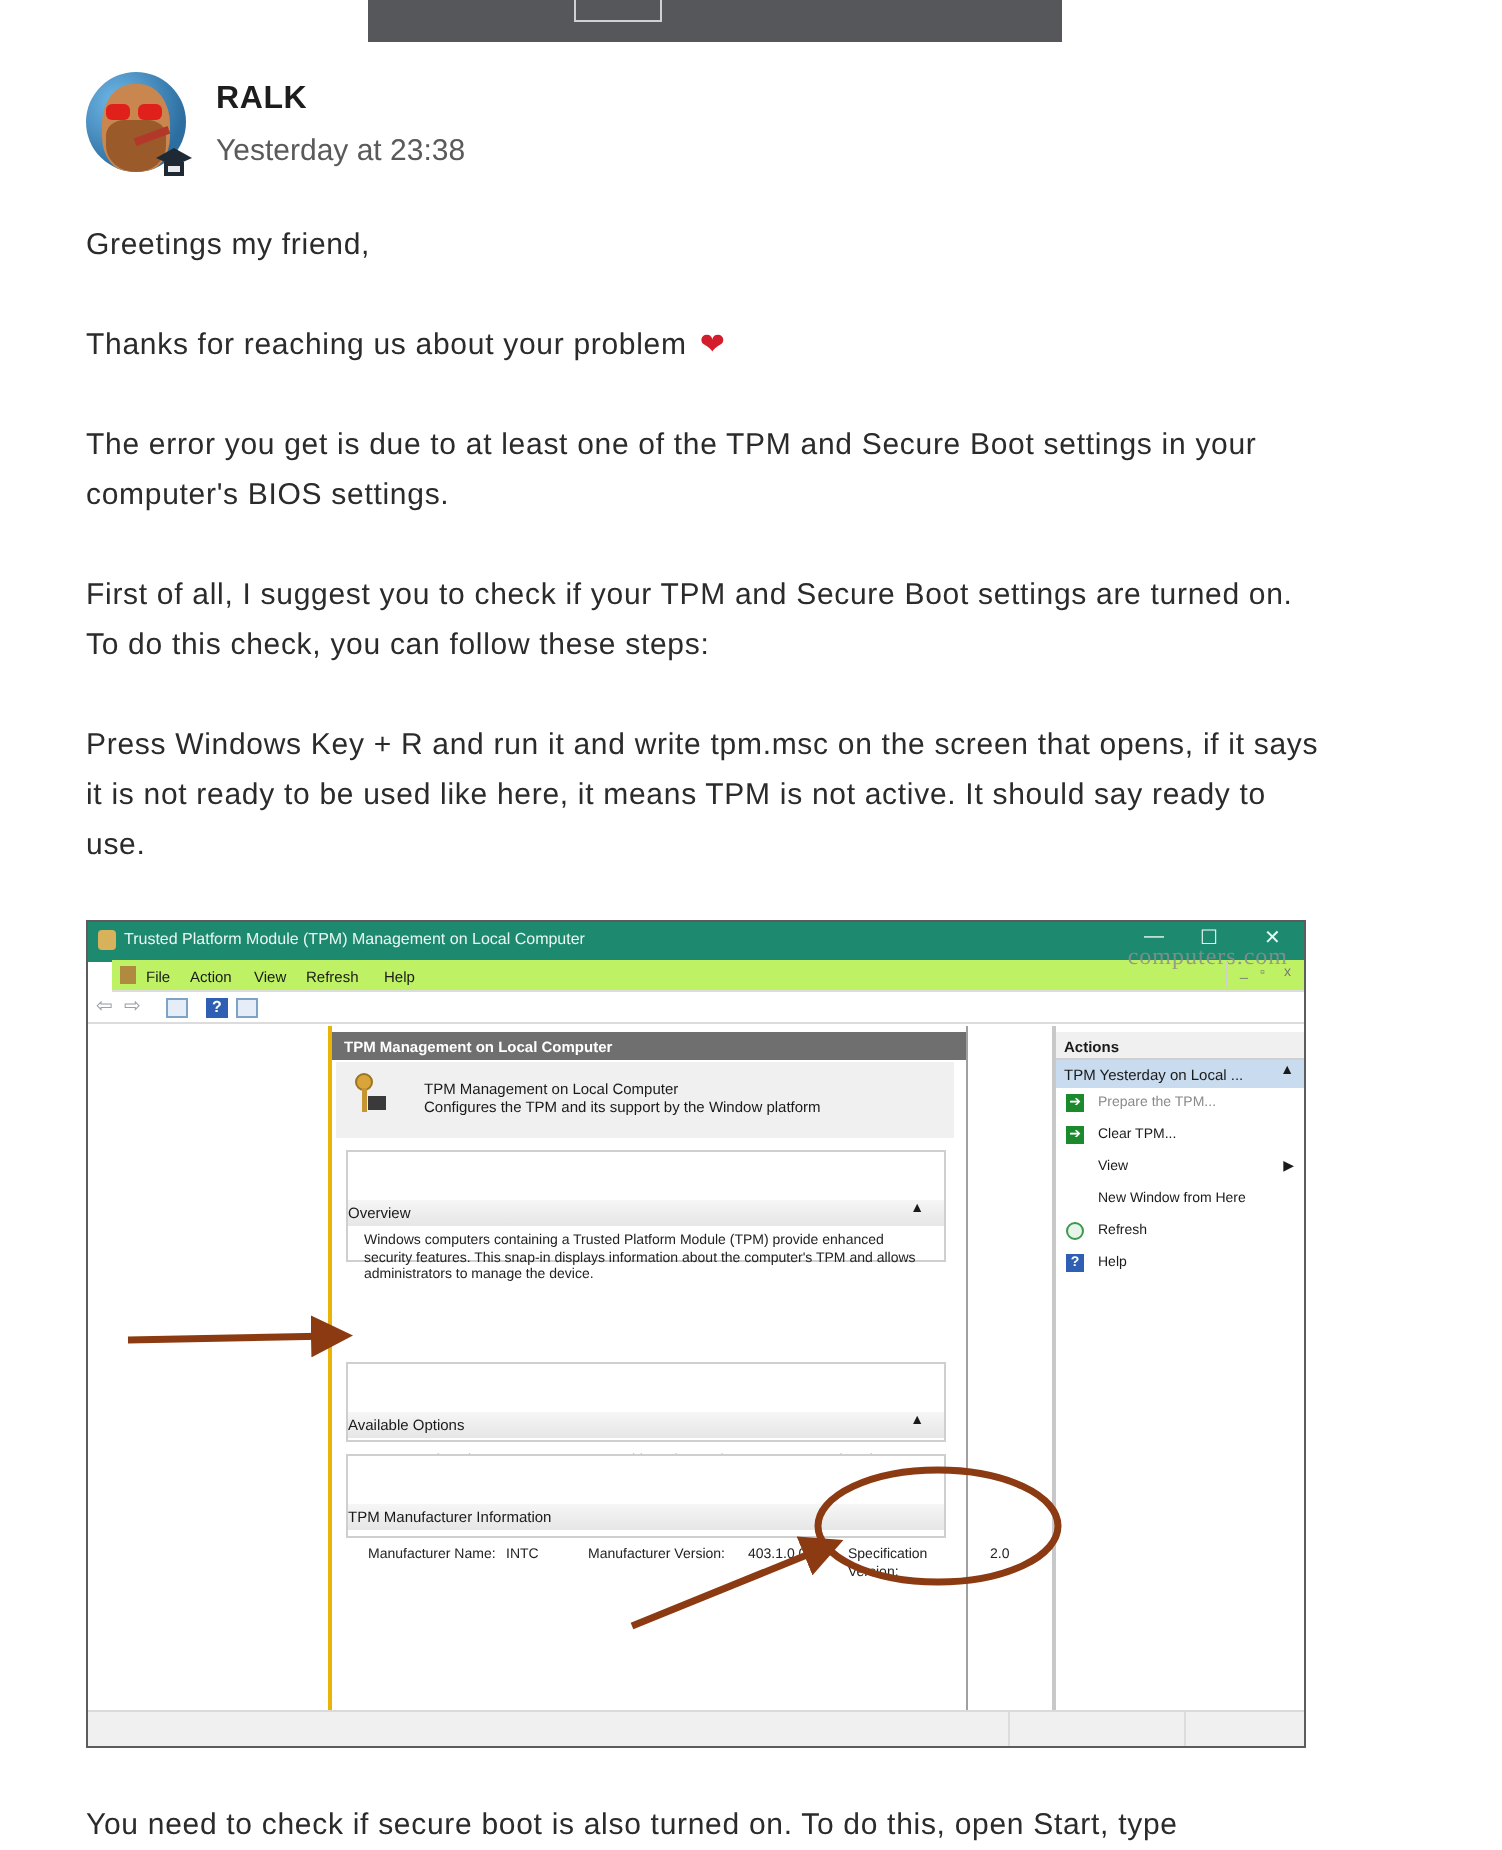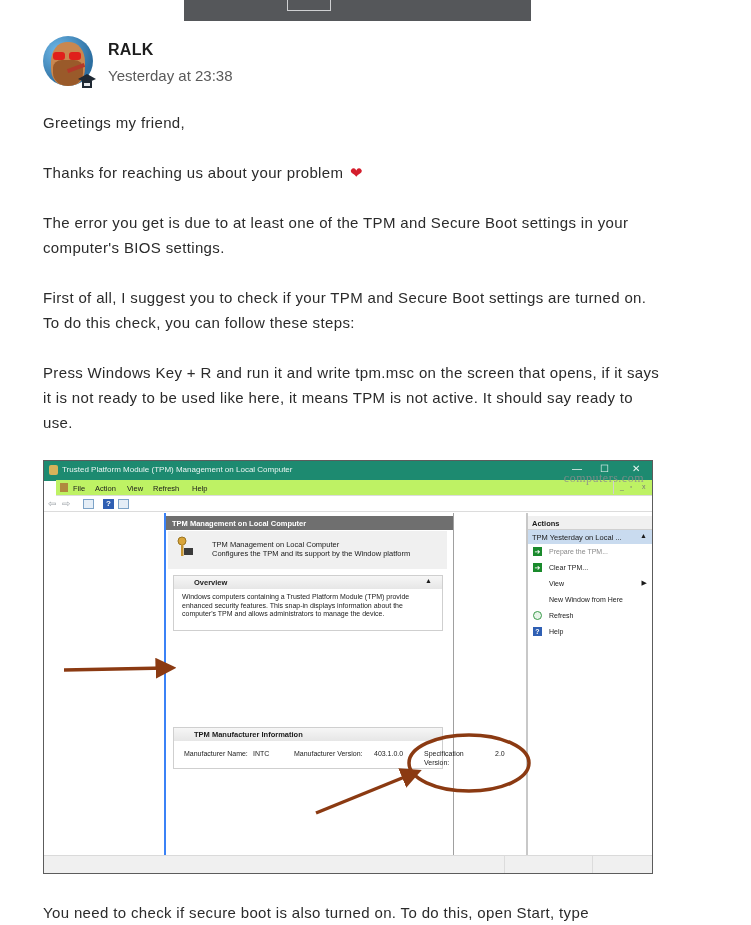--- a/index.html
+++ b/index.html
@@ -44,29 +44,29 @@
   .shot .tb.box { border: 1px solid #7da3c7; background: #e5eef7; }
   .shot .tb.help { background: #2f5fb3; color: #fff; font-size: 8px; line-height: 10px; text-align: center; font-weight: bold; }
 
   .shot .tree { position: absolute; left: 0; top: 52px; width: 118px; bottom: 18px; background: #fff; border-right: 1px solid #a0a0a0; }
   .shot .tree .node { position: absolute; left: 3px; top: 5px; white-space: nowrap; font-size: 7.5px; color: #1a1a1a; }
   .shot .tree .node-icon { display: inline-block; width: 9px; height: 7px; background: #c49a4a; margin-right: 3px; vertical-align: -1px; border-radius: 1px; }
   .shot .hscroll { position: absolute; left: 2px; bottom: 2px; width: 114px; height: 10px; background: #f0f0f0; }
   .shot .hscroll .thumb { position: absolute; left: 10px; top: 1px; width: 74px; height: 8px; background: #cdcdcd; }
   .shot .hscroll .l, .shot .hscroll .r { position: absolute; top: 0; font-size: 7px; color: #777; }
 
-  .shot .center { position: absolute; left: 120px; top: 52px; width: 290px; bottom: 18px; background: #fff; border-left: 2px solid #3b82f6; border-right: 1px solid #a0a0a0; }
+  .shot .center { position: absolute; left: 120px; top: 52px; width: 320px; bottom: 18px; background: #fff; border-left: 2px solid #eab308; border-right: 1px solid #a0a0a0; }
   .shot .center .hdr { position: absolute; left: 0; top: 3px; right: 0; height: 14px; background: #6f6f6f; color: #fff; font-weight: bold; font-size: 7.5px; padding: 3px 6px; }
   .shot .intro { position: absolute; left: 2px; top: 18px; right: 6px; height: 38px; background: #f0f0f0; }
   .shot .intro .key-icon { position: absolute; left: 9px; top: 5px; width: 16px; height: 22px; }
   .shot .intro .l1 { position: absolute; left: 44px; top: 9px; font-size: 7.5px; }
   .shot .intro .l2 { position: absolute; left: 44px; top: 18px; font-size: 7.5px; }
 
   .shot .sec { position: absolute; left: 7px; right: 10px; border: 1px solid #cfcfcf; background: #fff; }
-  .shot .sec .sh { height: 13px; background: linear-gradient(#f6f6f6, #e6e6e6); font-weight: bold; font-size: 7.5px; padding: 2px 20px; position: relative; }
+  .shot .sec .sh { height: 13px; background: linear-gradient(#f6f6f6, #e6e6e6); font-weight: normal; font-size: 7.5px; padding: 2px 0; position: relative; margin-top: 24px; }
   .shot .sec .sh .caret { position: absolute; right: 10px; top: 1px; font-size: 7px; }
   .shot .sec .sb { padding: 4px 8px; font-size: 7px; line-height: 8.5px; color: #222; }
 
   .shot .actions { position: absolute; left: 482px; top: 52px; right: 0; bottom: 18px; background: #fff; border-left: 2px solid #c8c8c8; }
   .shot .actions .ah { height: 14px; margin-top: 3px; background: #f0f0f0; border-bottom: 1px solid #d0d0d0; font-weight: bold; font-size: 7.5px; padding: 3px 4px; }
   .shot .actions .asel { height: 14px; background: #c9dbef; font-size: 7.5px; padding: 3px 4px; position: relative; }
   .shot .actions .asel .caret { position: absolute; right: 5px; top: 2px; font-size: 7px; }
   .shot .actions .ai { position: relative; height: 16px; font-size: 7px; padding: 4px 0 0 21px; color: #1a1a1a; }
   .shot .actions .ai.disabled { color: #8a8a8a; }
   .shot .actions .ai .ico { position: absolute; left: 5px; top: 3px; width: 9px; height: 9px; }
@@ -160,20 +160,24 @@
       <div class="l1">TPM Management on Local Computer</div>
       <div class="l2">Configures the TPM and its support by the Window platform</div>
     </div>
 
     <div class="sec" style="top:62px; height:56px">
       <div class="sh"><span>Overview</span><span class="caret">▲</span></div>
       <div class="sb">Windows computers containing a Trusted Platform Module (TPM) provide enhanced security features. This snap-in displays information about the computer's TPM and allows administrators to manage the device.</div>
     </div>
 
 
+    <div class="sec" style="top:168px; height:40px">
+      <div class="sh"><span>Available Options</span><span class="caret">▲</span></div>
+      <div class="sb" style="padding:8px 12px">You may clear the TPM to remove ownership and reset the TPM to factory defaults.</div>
+    </div>
 
     <div class="sec" style="top:214px; height:42px">
       <div class="sh"><span>TPM Manufacturer Information</span></div>
       <div class="sb" style="position:relative; height:28px; padding:0">
         <span style="position:absolute; left:10px; top:9px">Manufacturer Name:</span>
         <span style="position:absolute; left:79px; top:9px">INTC</span>
         <span style="position:absolute; left:120px; top:9px">Manufacturer Version:</span>
         <span style="position:absolute; left:200px; top:9px">403.1.0.0</span>
         <span style="position:absolute; left:250px; top:9px">Specification Version:</span>
         <span style="position:absolute; left:321px; top:9px">2.0</span>

